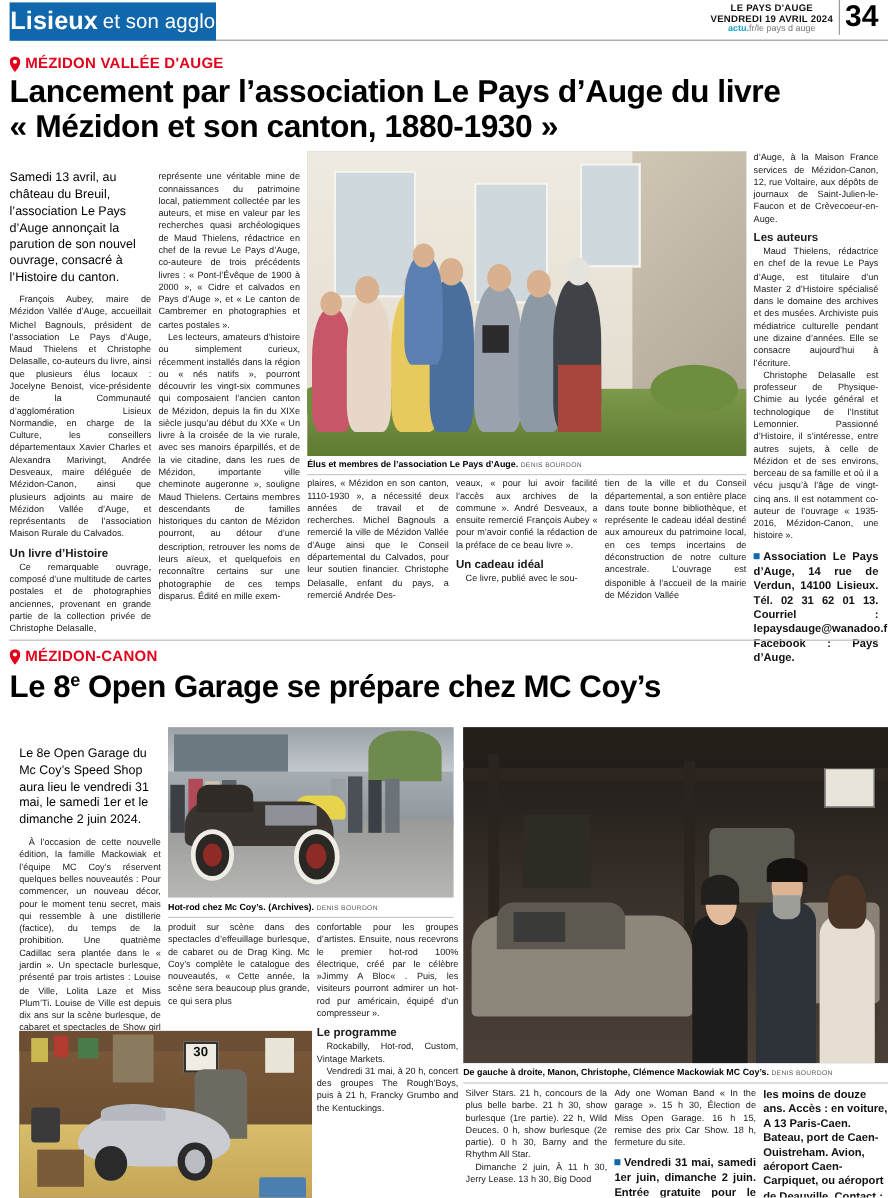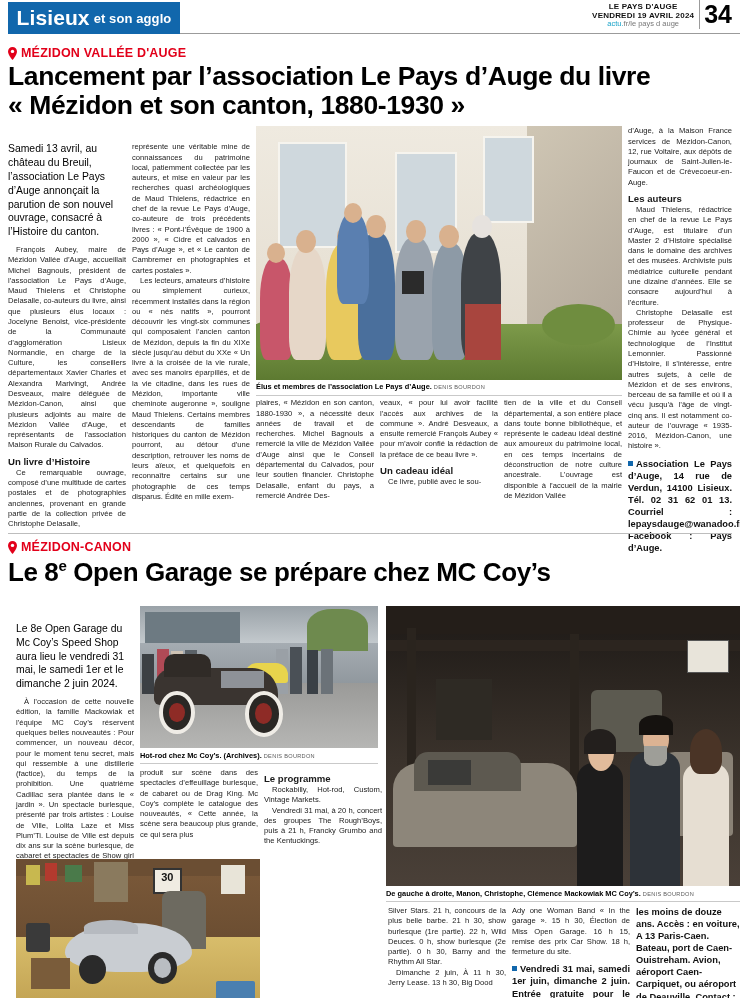--- a/index.html
+++ b/index.html
@@ -17,36 +17,36 @@
   .masthead { position:relative; height: 36px; }
   .section-flag {
     position:absolute; left:8px; top:2px;
     width: 172px; height: 32px;
     background: #1167ac;
     color:#fff;
     display:flex; align-items:center; justify-content:center;
     font-size: 19px; letter-spacing:.1px;
   }
   .section-flag .strong { font-weight: 800; font-size: 21px; }
-  .section-flag .rest { font-weight: 700; font-size: 13px; margin-left:4px;}
+  .section-flag .rest { font-weight: 400; font-size: 17px; margin-left:4px;}
   .masthead-rule {
     position:absolute; left:180px; right:0; top:33px; height:1px; background:#9b9b9b;
   }
   .masthead-right {
     position:absolute; right:8px; top:0px;
     display:flex; align-items:flex-start; gap:4px;
   }
   .masthead-lines {
     text-align:center; line-height:1.15; padding-top:2px;
     border-right:1px solid #9b9b9b; padding-right:5px;
   }
   .ml1 { font-size:8px; font-weight:700; letter-spacing:.2px; color:#111; }
   .ml2 { font-size:8px; font-weight:700; letter-spacing:.2px; color:#111; }
   .ml3 { font-size:7.5px; color:#777; }
-  .ml3 b { color:#1aa3c8; font-weight:400; }
+  .ml3 b { color:#1aa3c8; font-weight:700; }
   .page-num { font-size:25px; font-weight:800; line-height:1; padding-top:2px; }
 
   
   .kicker {
     display:flex; align-items:center; gap:4px;
     color:#e2001a; font-weight:800; font-size:12.5px;
     letter-spacing:.2px; margin: 10px 0 2px 8px;
   }
   .pin { width:9px; height:13px; position:relative; display:inline-block; }
   .pin svg { display:block; }
@@ -204,21 +204,21 @@
 
     <div class="col" style="left:248px; top:256px; width:366px;">
       <div class="caption">
         <span>Élus et membres de l’association Le Pays d’Auge.</span>
         <span class="credit">DENIS BOURDON</span>
       </div>
       <div class="sep-rule" style="position:relative; height:1px; background:#c9c9c9; margin-top:3px;"></div>
     </div>
 
     <div class="col body" style="left:248px; top:272px; width:118px;">
-      <p class="noind">plaires, « Mézidon en son canton, 1880-1930 », a nécessité deux années de travail et de recherches. Michel Bagnouls a remercié la ville de Mézidon Vallée d’Auge ainsi que le Conseil départemental du Calvados, pour leur soutien financier. Christophe Delasalle, enfant du pays, a remercié Andrée Des-</p>
+      <p class="noind">plaires, « Mézidon en son canton, 1110-1930 », a nécessité deux années de travail et de recherches. Michel Bagnouls a remercié la ville de Mézidon Vallée d’Auge ainsi que le Conseil départemental du Calvados, pour leur soutien financier. Christophe Delasalle, enfant du pays, a remercié Andrée Des-</p>
     </div>
 
     <div class="col body" style="left:496px; top:272px; width:118px;">
       <p class="noind">tien de la ville et du Conseil départemental, a son entière place dans toute bonne bibliothèque, et représente le cadeau idéal destiné aux amoureux du patrimoine local, en ces temps incertains de déconstruction de notre culture ancestrale. L’ouvrage est disponible à l’accueil de la mairie de Mézidon Vallée</p>
     </div>
 
     <div class="col body" style="left:372px; top:272px; width:118px;">
       <p class="noind">veaux, « pour lui avoir facilité l’accès aux archives de la commune ». André Desveaux, a ensuite remercié François Aubey « pour m’avoir confié la rédaction de la préface de ce beau livre ».</p>
       <div class="sub">Un cadeau idéal</div>
       <p>Ce livre, publié avec le sou-</p>
@@ -352,20 +352,21 @@
       <div style="position:absolute;left:28%;top:42%;width:22%;height:10%;background:#b6bac0;border-radius:50% 50% 0 0;"></div>
       <div style="position:absolute;left:26%;top:66%;width:11%;height:20%;background:#2a2a2a;border-radius:50%;"></div>
       <div style="position:absolute;left:54%;top:64%;width:12%;height:22%;background:#2a2a2a;border-radius:50%;"></div>
       <div style="position:absolute;left:56.5%;top:68%;width:7%;height:14%;background:#b9bdc2;border-radius:50%;"></div>
       <div style="position:absolute;left:4%;top:44%;width:10%;height:20%;background:#3a3a3a;border-radius:3px;"></div>
       <div style="position:absolute;left:6%;top:68%;width:16%;height:22%;background:#7a5c3a;"></div>
       <div style="position:absolute;right:2%;bottom:2%;width:16%;height:14%;background:#4a7fb0;border-radius:2px;"></div>
     </div>
 
     <div class="col body" style="left:248px; top:162px; width:118px;">
+      <p class="noind">confortable pour les groupes d’artistes. Ensuite, nous recevrons le premier hot-rod 100% électrique, créé par le célèbre »Jimmy A Bloc« . Puis, les visiteurs pourront admirer un hot-rod pur américain, équipé d’un compresseur ».</p>
       <div class="sub">Le programme</div>
       <p>Rockabilly, Hot-rod, Custom, Vintage Markets.</p>
       <p>Vendredi 31 mai, à 20 h, concert des groupes The Rough’Boys, puis à 21 h, Francky Grumbo and the Kentuckings.</p>
     </div>
 
     <div class="col body" style="left:372px; top:300px; width:118px;">
       <p class="noind">Silver Stars. 21 h, concours de la plus belle barbe. 21 h 30, show burlesque (1re partie). 22 h, Wild Deuces. 0 h, show burlesque (2e partie). 0 h 30, Barny and the Rhythm All Star.</p>
       <p>Dimanche 2 juin, À 11 h 30, Jerry Lease. 13 h 30, Big Dood</p>
     </div>
 

